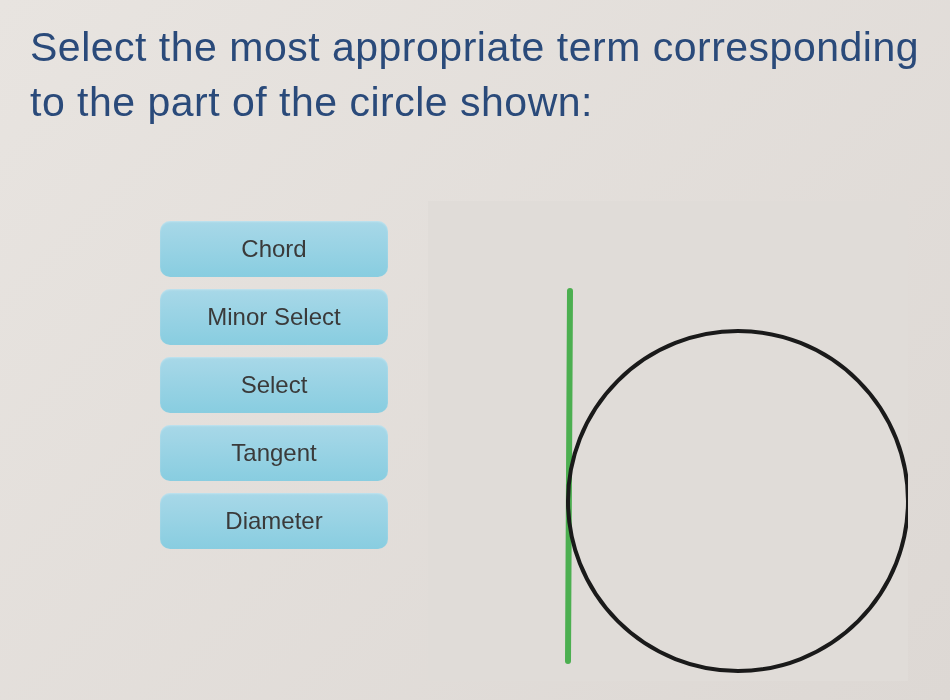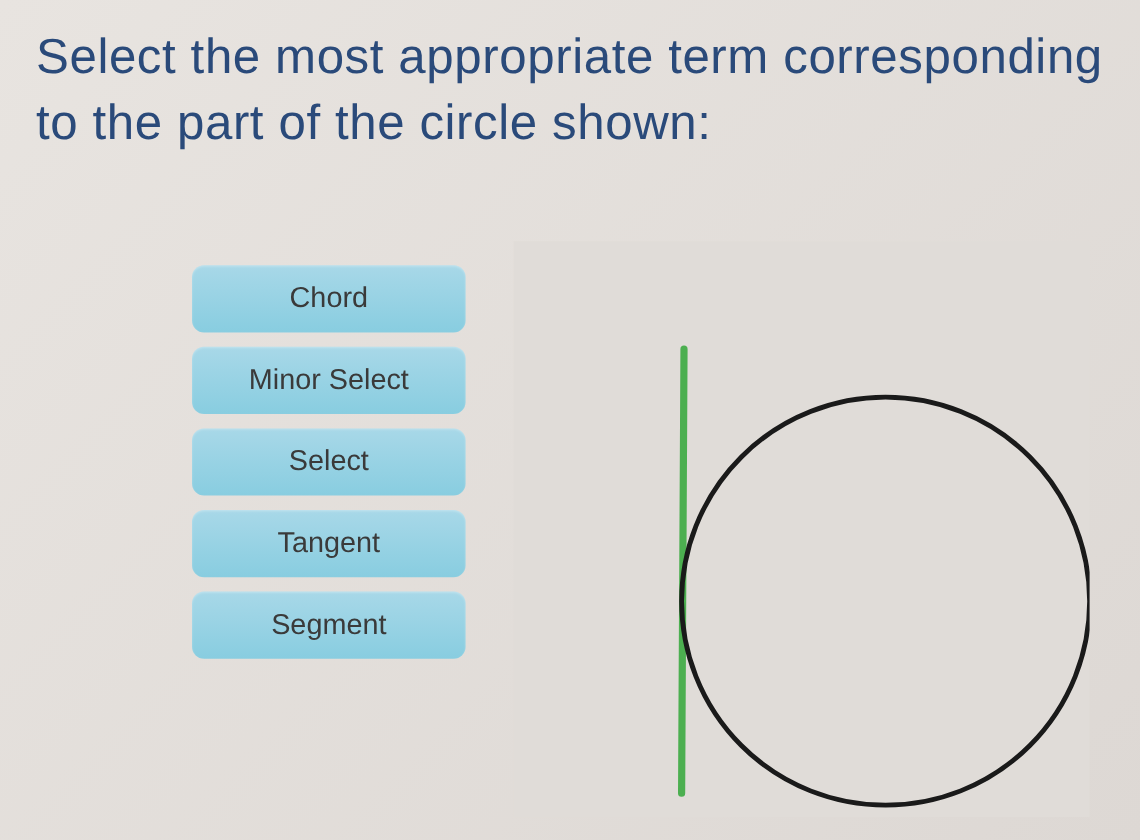--- a/index.html
+++ b/index.html
@@ -65,21 +65,21 @@
 <body>
 
 <div class="question">Select the most appropriate term corresponding to the part of the circle shown:</div>
 
 <div class="content">
   <div class="options">
     <button class="option-button">Chord</button>
     <button class="option-button">Minor Select</button>
     <button class="option-button">Select</button>
     <button class="option-button">Tangent</button>
-    <button class="option-button">Segment</button>
+    <button class="option-button">Diameter</button>
   </div>
 
   <div class="diagram-area">
     <svg class="circle-svg" width="480" height="480">
       <line x1="142" y1="90" x2="140" y2="460" stroke="#4caf50" stroke-width="6" stroke-linecap="round"></line>
       <circle cx="310" cy="300" r="170" fill="none" stroke="#1a1a1a" stroke-width="4"></circle>
     </svg>
   </div>
 </div>
 

